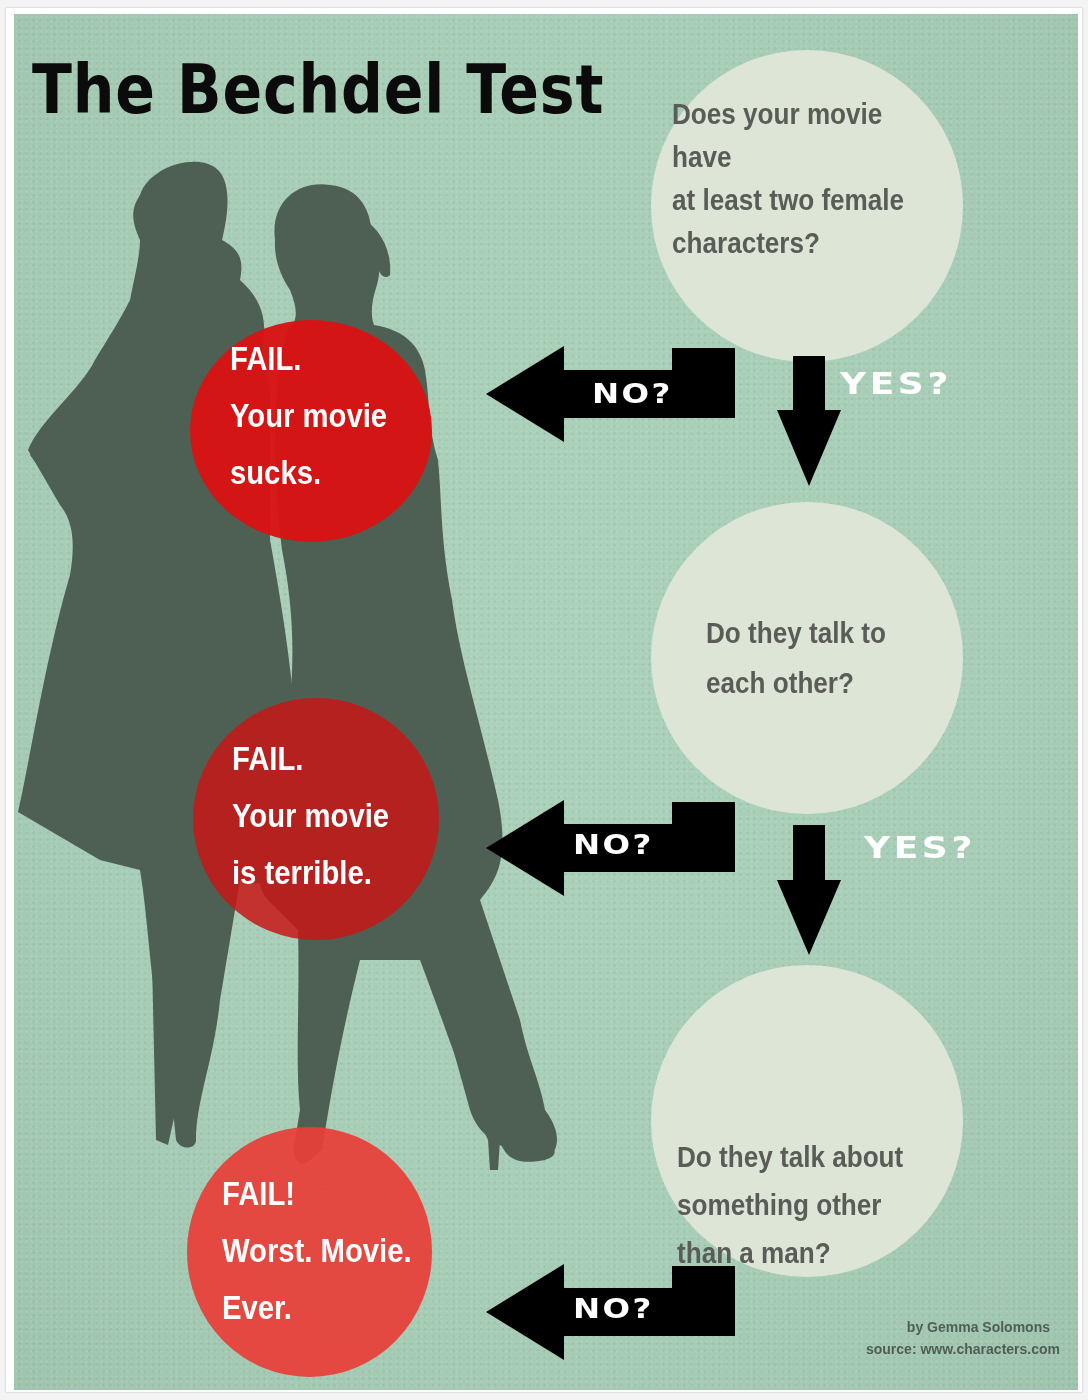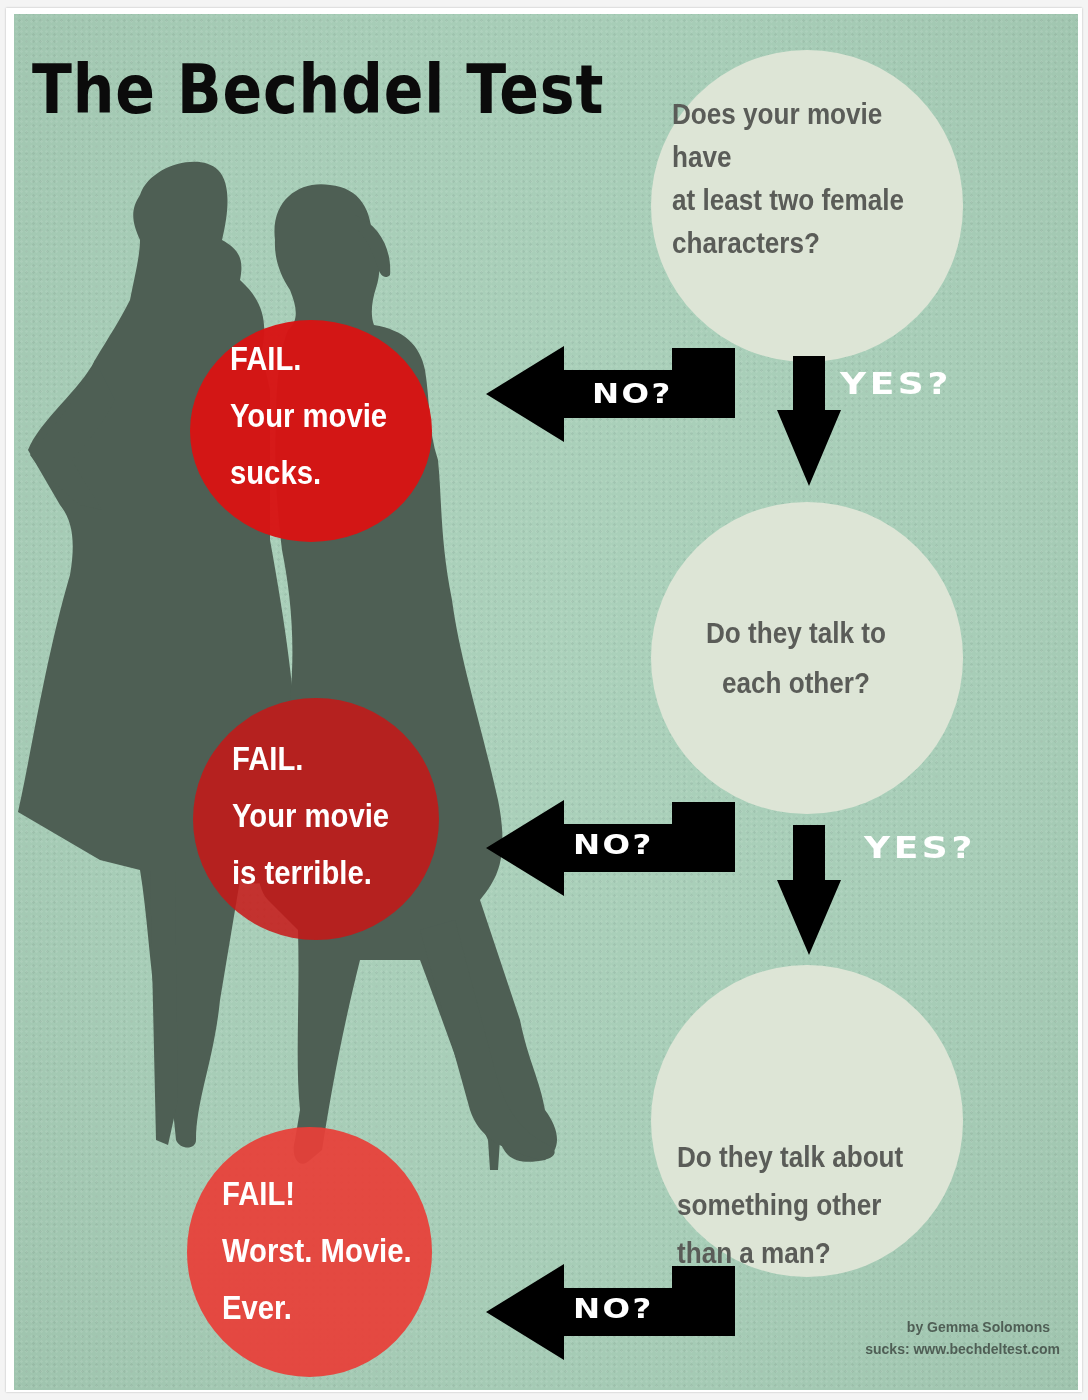--- a/index.html
+++ b/index.html
@@ -100,21 +100,21 @@
   </g>
 </svg>
 
 <h1 class="title">The Bechdel Test</h1>
 
 <div class="qcircle" style="left:651px; top:50px; width:312px; height:312px;align-items:center;">
   <div class="qtext" style="margin-left:21px; margin-top:-54px;">Does your movie have
 at least two female
 characters?</div>
 </div>
-<div class="qcircle" style="left:651px; top:502px; width:312px; height:312px;text-align:center;">
+<div class="qcircle" style="left:651px; top:502px; width:312px; height:312px;">
   <div class="qtext" style="margin-left:55px; margin-top:0px; line-height:50px;">Do they talk to
 each other?</div>
 </div>
 <div class="qcircle" style="left:651px; top:965px; width:312px; height:312px;align-items:flex-end;">
   <div class="qtext" style="margin-left:26px; margin-top:-34px; line-height:48px;">Do they talk about
 something other
 than a man?</div>
 </div>
 
 <div class="fcircle" style="left:190px; top:320px; width:242px; height:222px; background:rgba(216,20,20,0.97);"></div>
@@ -151,13 +151,13 @@
   <polygon points="18,0 50,0 50,54 66,54 34,130 2,54 18,54" fill="#000"></polygon>
 </svg>
 <div class="yes-label" style="left:840px; top:366px;">YES?</div>
 
 <svg class="arrow" style="left:775px; top:825px;" width="70" height="132" viewBox="0 0 70 132">
   <polygon points="18,0 50,0 50,55 66,55 34,130 2,55 18,55" fill="#000"></polygon>
 </svg>
 <div class="yes-label" style="left:864px; top:830px;">YES?</div>
 
 <div class="credit" style="top:1319px; right:38px;">by Gemma Solomons</div>
-<div class="credit" style="top:1341px; right:28px;">sucks: www.bechdeltest.com</div>
+<div class="credit" style="top:1341px; right:28px;">source: www.characters.com</div>
 
 </body></html>

